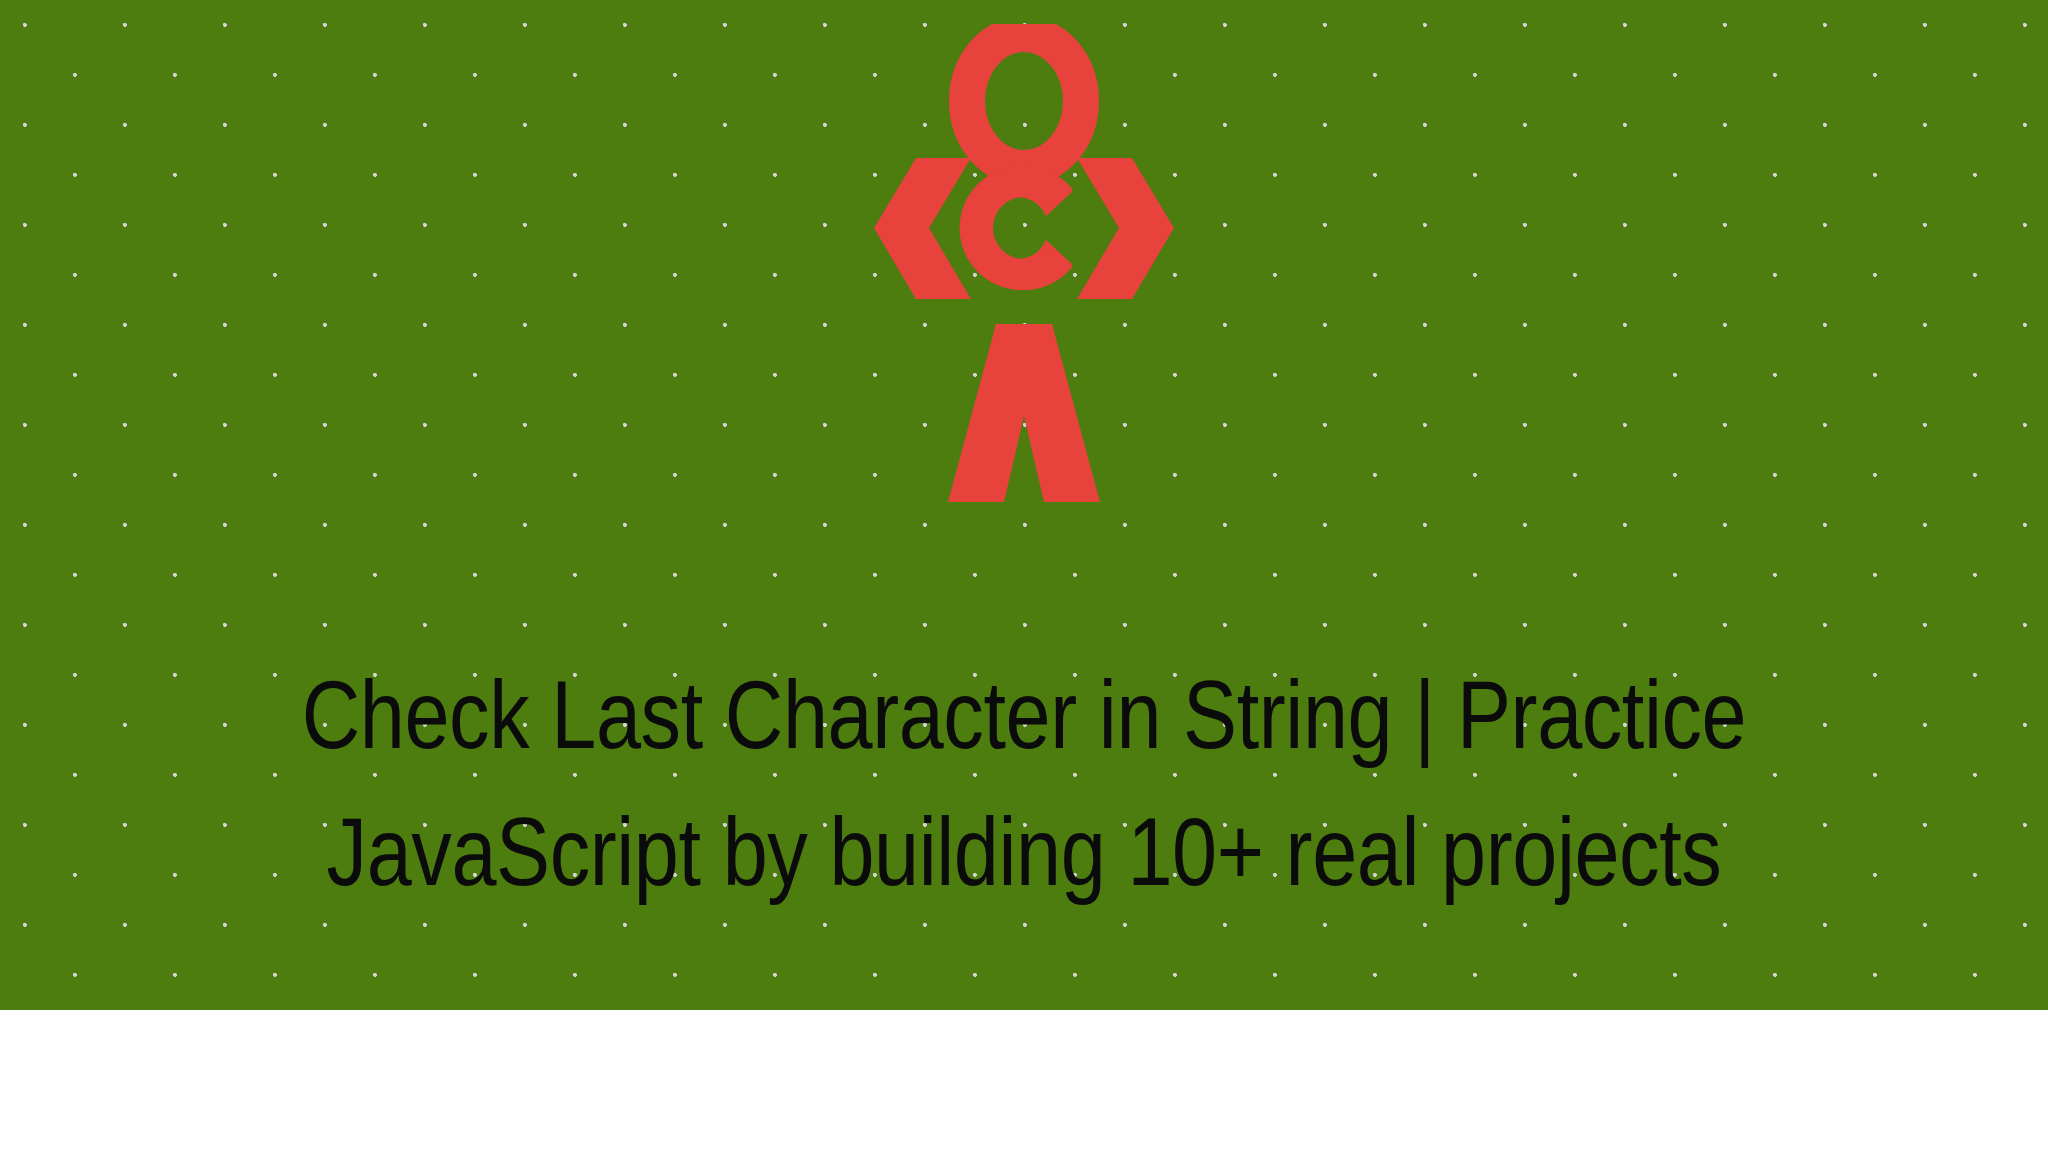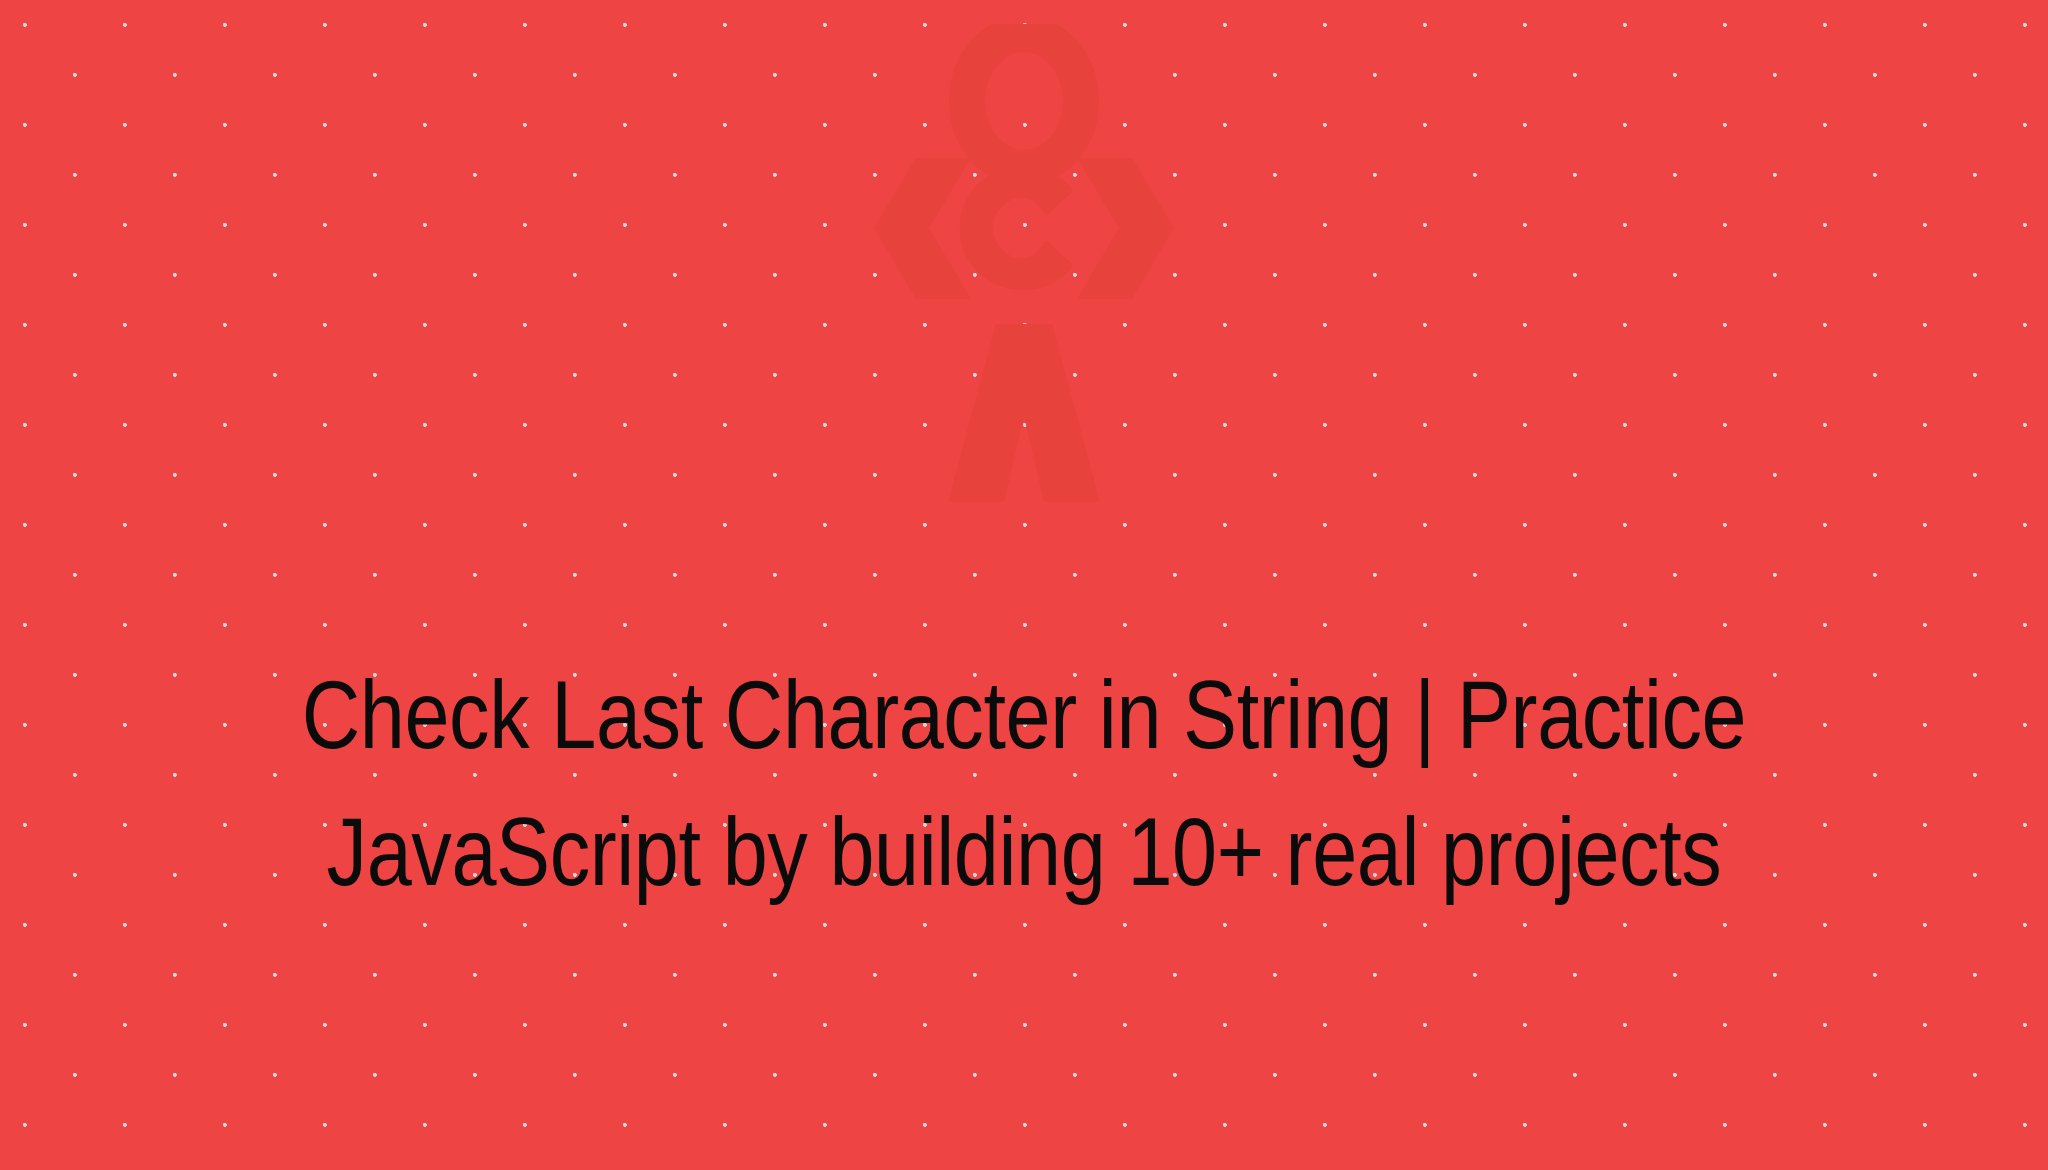--- a/index.html
+++ b/index.html
@@ -13,23 +13,23 @@
     height: 1170px;
     overflow: hidden;
     background-color: #ffffff;
     font-family: "Liberation Sans", "DejaVu Sans", sans-serif;
   }
 
   
   .page {
     position: relative;
     width: 2048px;
-    height: 1170px;
+    height: 1010px;
     overflow: hidden;
-    background-color: #ef4444;
+    background-color: #4d7c0f;
   }
 
   
   .dot-grid {
     position: absolute;
     inset: 0;
     background-image:
       radial-gradient(circle at 1.9px 1.9px, #d3d3d3 1.9px, rgba(211,211,211,0) 2.2px),
       radial-gradient(circle at 1.9px 1.9px, #d3d3d3 1.9px, rgba(211,211,211,0) 2.2px);
     background-size: 100px 100px, 100px 100px;

